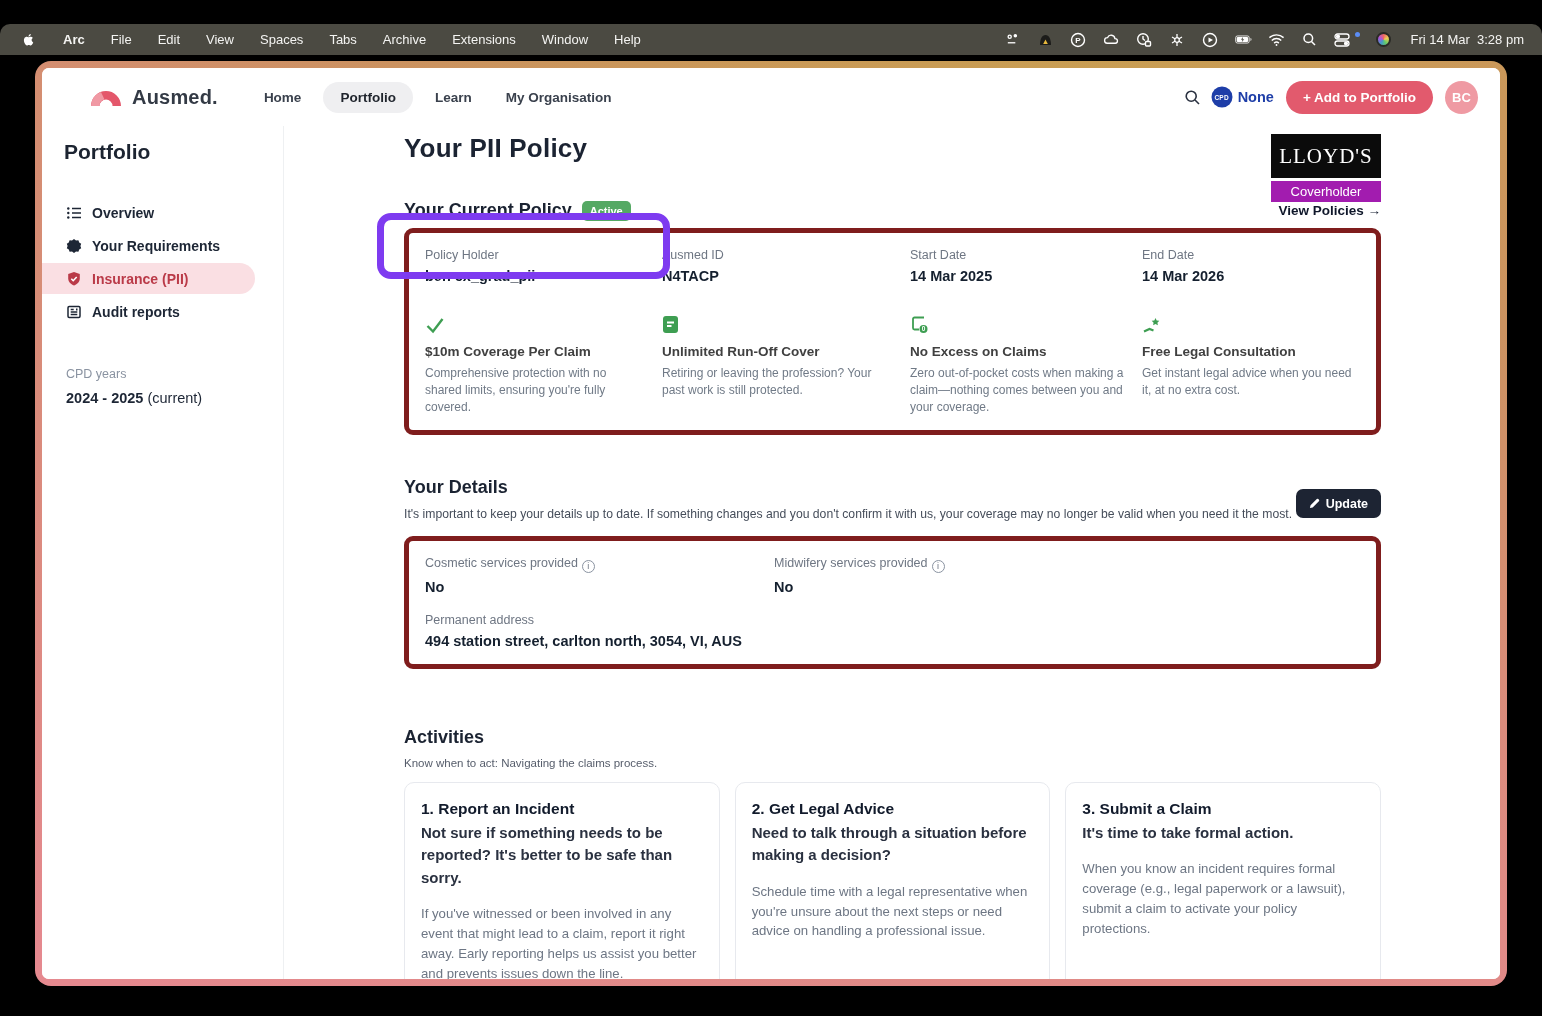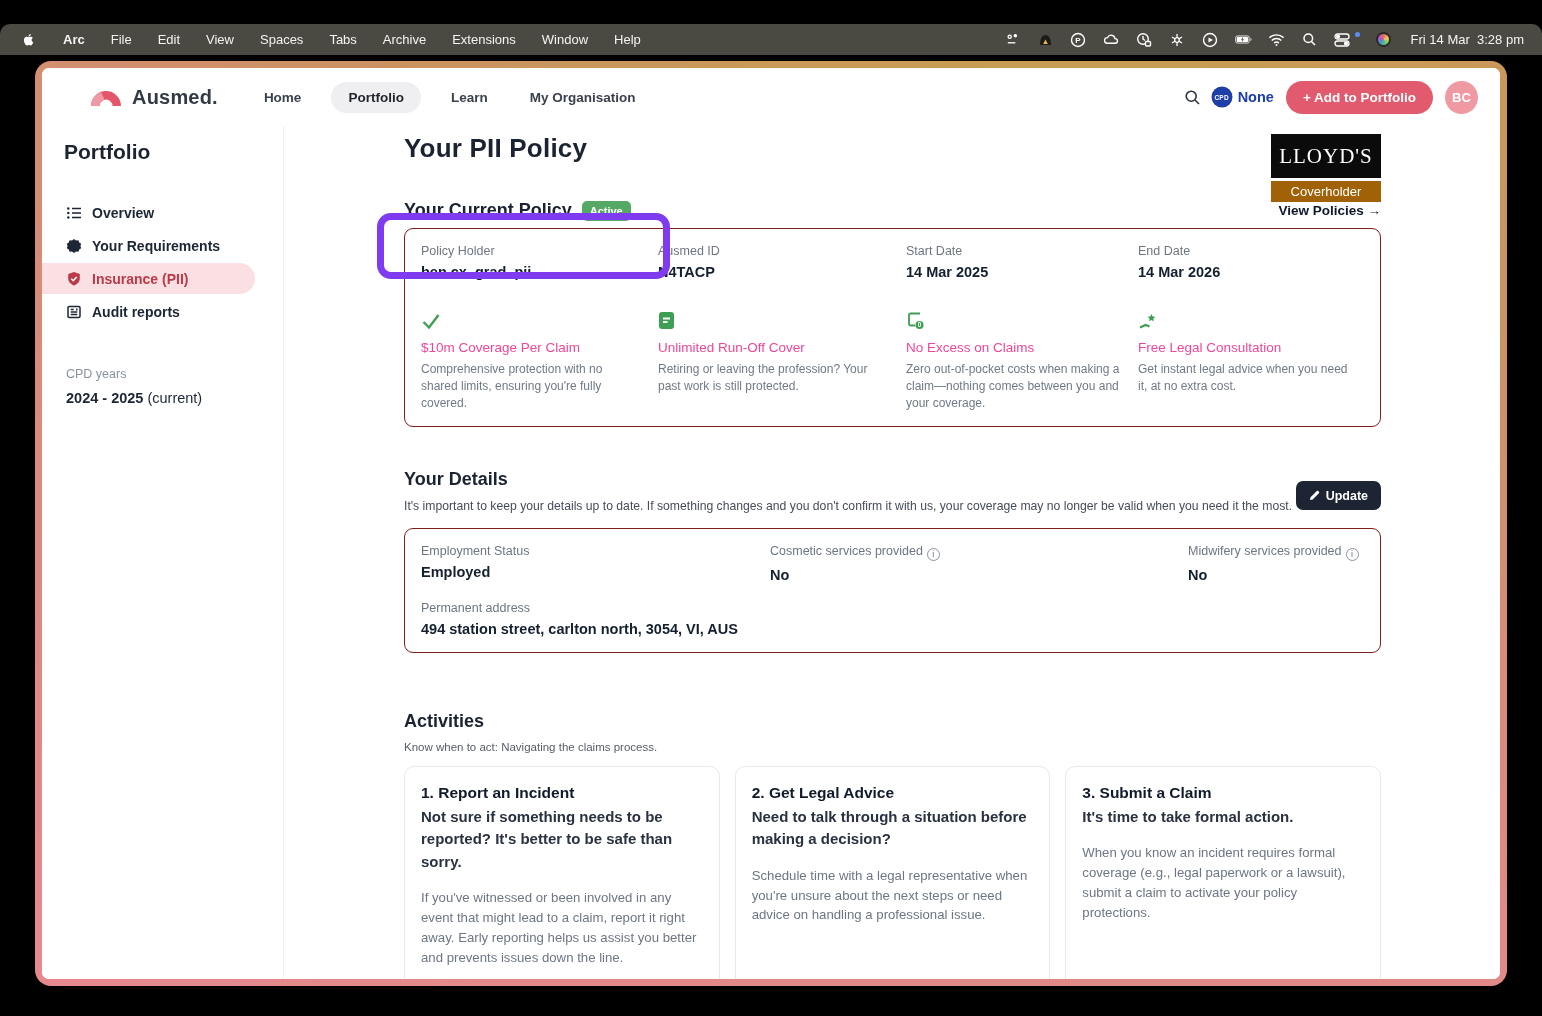--- a/index.html
+++ b/index.html
@@ -24,21 +24,21 @@
 
   
   .winframe { position:absolute; left:35px; top:61px; width:1472px; height:925px; border-radius:16px; padding:7px;
               background:radial-gradient(130% 130% at 72% -12%, #c8a14f 0%, #cb9260 38%, #da8b7c 68%, #e5898f 100%); }
   .app { position:relative; width:100%; height:100%; background:#fff; border-radius:7px; overflow:hidden; }
 
   
   .hdr { position:absolute; top:0; left:0; right:0; height:58px; display:flex; align-items:center; padding:0 22px 0 47px; background:#fff; }
   .brand { display:flex; align-items:center; gap:9px; margin-right:34px; }
   .brand-name { font-size:20px; font-weight:700; color:#333a45; letter-spacing:.2px; }
-  .nav { display:flex; align-items:flex-start; gap:18px; }
+  .nav { display:flex; align-items:flex-start; gap:10px; }
   .nav-link { font-size:13.5px; font-weight:600; color:#3a414d; padding:8px 12px; border-radius:17px; }
   .nav-link.active { background:#efeff1; color:#1f242c; font-weight:700; padding:8px 17px; }
   .hdr-right { margin-left:auto; display:flex; align-items:center; gap:12px;justify-content:flex-end; }
   .cpd-wrap { display:flex; align-items:center; gap:7px; }
   .cpd-seal { width:18px; height:18px; border-radius:50%; background:#1e3ea8; color:#fff; font-size:6.5px; font-weight:700;
               display:flex; align-items:center; justify-content:center; letter-spacing:.2px;
               box-shadow:0 0 0 1.5px #1e3ea8; }
   .cpd-none { color:#1e3ea8; font-weight:700; font-size:14.5px; }
   .add-btn { background:#e25a6d; color:#fff; border:none; font-weight:700; font-size:13.5px;
              height:33px; padding:0 17px; border-radius:17px; font-family:inherit; }
@@ -59,39 +59,39 @@
   .sb-cpd-value b { font-weight:700; }
   .sb-cpd-value span.suffix { font-weight:400; margin-left:4px; }
 
   
   .main { position:absolute; top:58px; left:242px; right:0; bottom:0; padding:0 119px 0 120px; overflow:hidden; background:#fff; }
   .page-title { margin-top:7px; font-size:26px; font-weight:700; color:#1b2332; letter-spacing:.2px; }
 
   .lloyds { position:absolute; top:8px; right:119px; width:110px; }
   .lloyds .l1 { background:#0b0b0b; color:#fff; height:44px; display:flex; align-items:center; justify-content:center;
                 font-family:"Liberation Serif", serif; font-size:21px; letter-spacing:1px; }
-  .lloyds .l2 { background:#a16207; color:#fff; height:21px; margin-top:3px; display:flex; align-items:center; justify-content:center;
+  .lloyds .l2 { background:#a21caf; color:#fff; height:21px; margin-top:3px; display:flex; align-items:center; justify-content:center;
                 font-size:13px; }
 
   .purple-annot { position:absolute; left:93px; top:87px; width:293px; height:66px;
                   border:7px solid #7e3bf0; border-radius:14px; pointer-events:none; z-index:6; }
 
   .sec-row { margin-top:36px; display:flex; align-items:center; justify-content:space-between; }
   .sec-title { font-size:18px; font-weight:700; color:#1b2332; display:flex; align-items:center; gap:10px; }
   .badge-active { background:#55a964; color:#fff; font-size:11px; font-weight:700; padding:4px 8px; border-radius:5px; }
   .view-link { font-size:13.5px; font-weight:600; color:#0f172a; }
 
-  .card { border:1px solid #7f1d1d; border-radius:9px; background:#fff; padding:15px 16px; }
+  .card { border:5px solid #7f1d1d; border-radius:9px; background:#fff; padding:15px 16px; }
   .policy-card { margin-top:7px; }
   .fields { display:grid; grid-template-columns:237px 248px 232px 1fr; }
   .f-label { font-size:12.5px; color:#6e7683; }
   .f-value { margin-top:6px; font-size:14.5px; font-weight:700; color:#15202f; }
   .features { display:grid; grid-template-columns:237px 248px 232px 1fr; margin-top:30px; }
   .feat-ico { height:20px; display:flex; align-items:flex-end; }
-  .feat-title { margin-top:10px; font-size:13.5px; font-weight:400; color:#ec4899; }
+  .feat-title { margin-top:10px; font-size:13.5px; font-weight:700; color:#404040; }
   .feat-desc { margin-top:6px; font-size:12px; color:#707a87; line-height:1.4; max-width:215px; }
 
   .details-row { margin-top:42px; display:flex; justify-content:space-between; align-items:flex-start; }
   .details-sub { margin-top:9px; font-size:12.2px; color:#454d5a; }
   .update-btn { margin-top:12px; background:#1d2433; color:#fff; border:none; border-radius:7px; height:29px;
                 padding:0 13px; font-size:12.5px; font-weight:700; display:flex; align-items:center; gap:6px; font-family:inherit; }
   .details-card { margin-top:15px; }
   .dgrid { display:grid; grid-template-columns:349px 418px 1fr; }
   .info-i { display:inline-flex; width:13px; height:13px; border:1px solid #8a93a1; border-radius:50%;
             font-size:9px; color:#6e7683; align-items:center; justify-content:center; margin-left:4px; vertical-align:-2px; }
@@ -383,24 +383,20 @@
             <svg width="11" height="11" viewBox="0 0 12 12">
                 <path d="M1 11l.7-3L8.5 1.2a1.2 1.2 0 0 1 1.7 0l.6.6a1.2 1.2 0 0 1 0 1.7L4 10.3z" fill="#fff"></path>
               </svg>
             <span>Update</span>
           </button>
         </div>
 
         <section class="card details-card">
           <div class="dgrid">
             <div>
-              <div class="f-label">Employment Status</div>
-              <div class="f-value">Employed</div>
-            </div>
-            <div>
               <div class="f-label"><span>Cosmetic services provided</span><span class="info-i">i</span></div>
               <div class="f-value">No</div>
             </div>
             <div>
               <div class="f-label"><span>Midwifery services provided</span><span class="info-i">i</span></div>
               <div class="f-value">No</div>
             </div>
           </div>
           <div class="addr-block">
             <div class="f-label">Permanent address</div>

